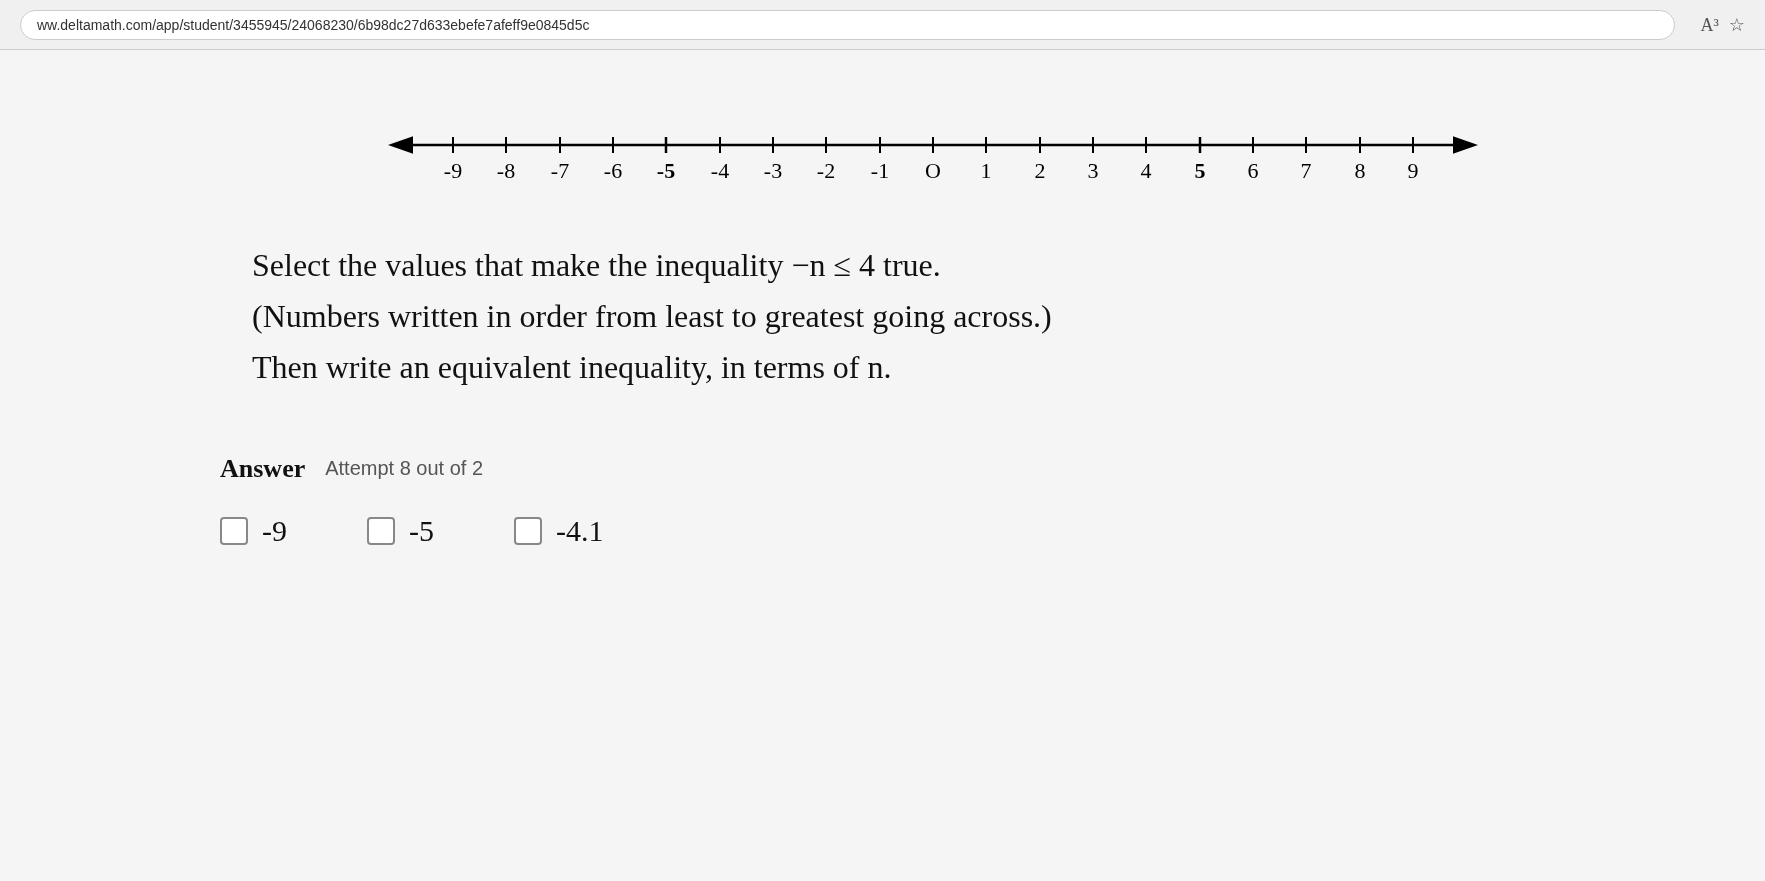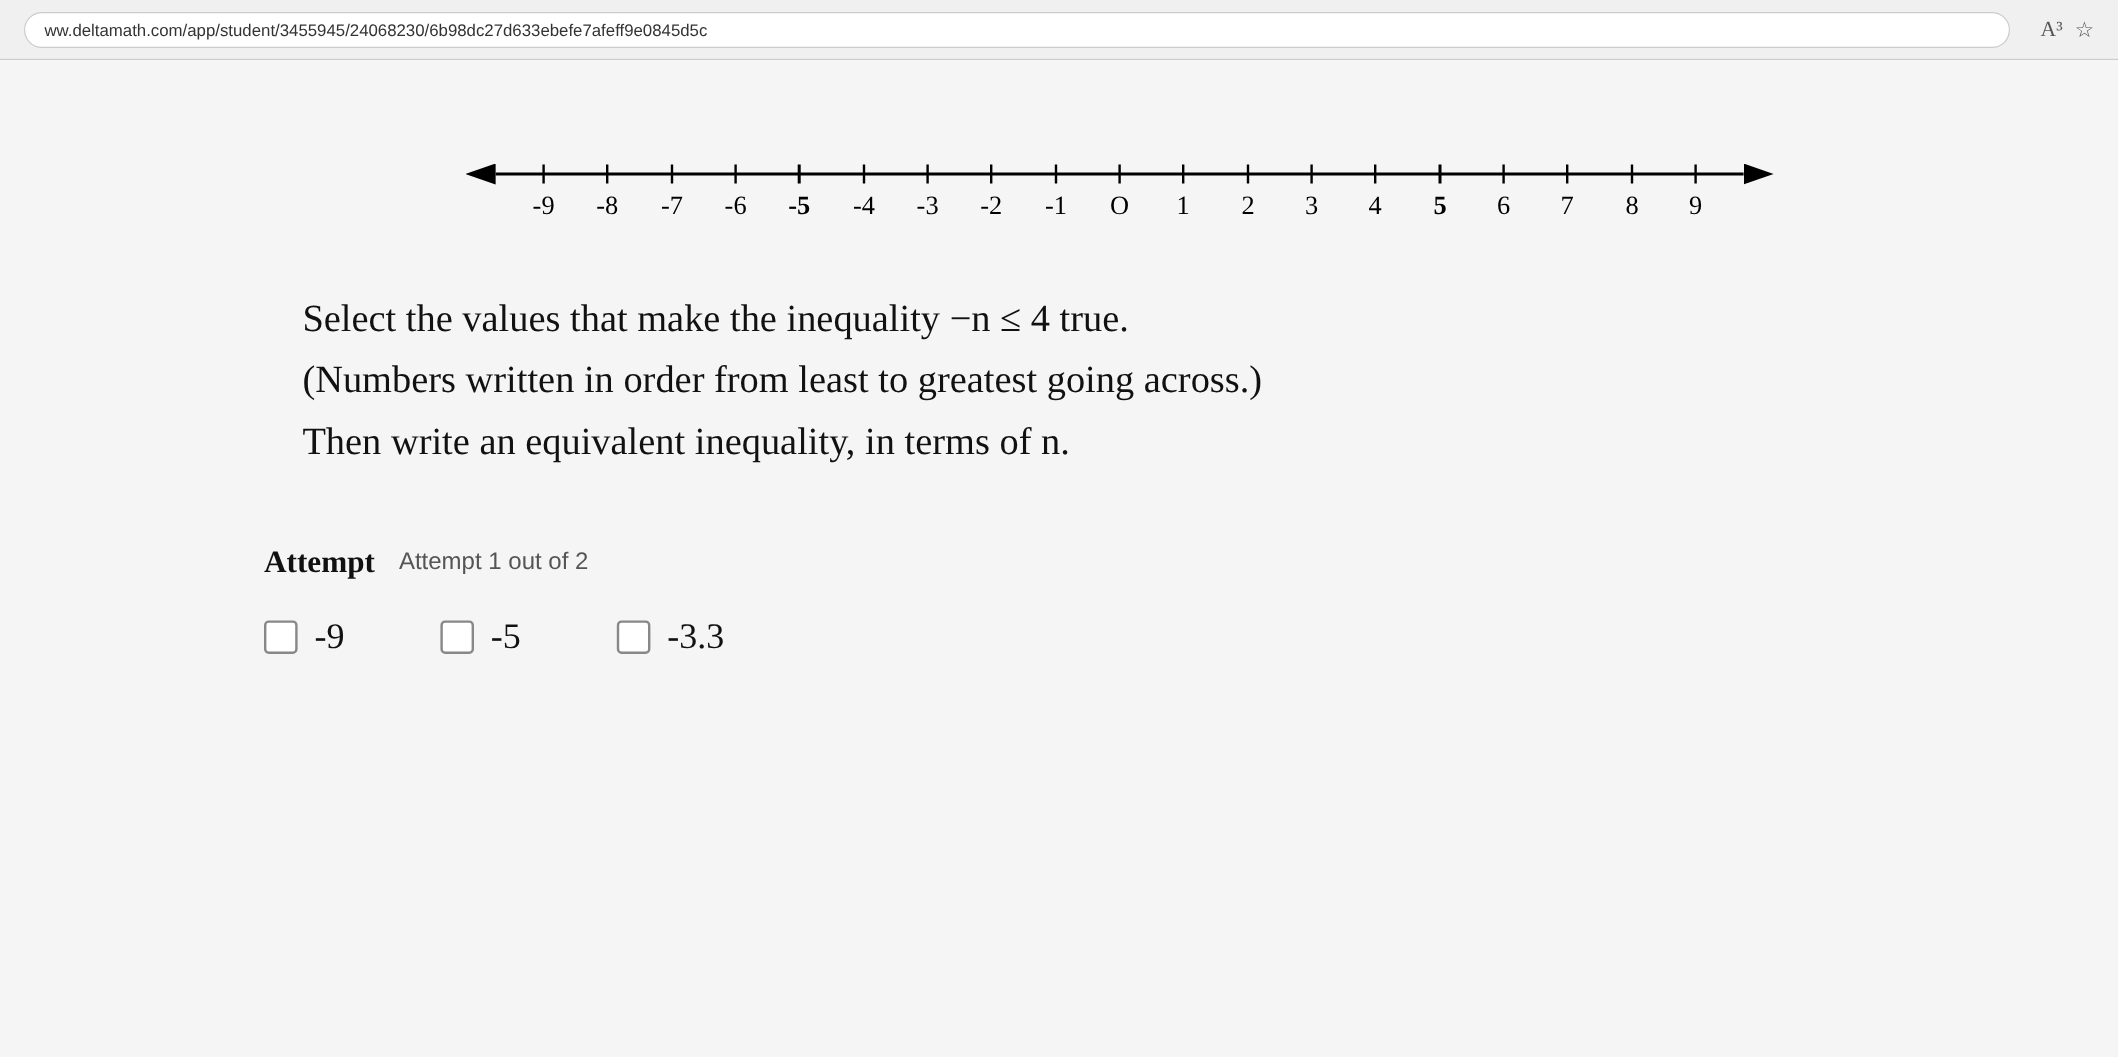--- a/index.html
+++ b/index.html
@@ -29,21 +29,21 @@
       border-radius: 20px;
       padding: 6px 16px;
       font-size: 14px;
       font-family: Arial, sans-serif;
       color: #333;
     }
 
     .browser-icons {
       display: flex;
       gap: 10px;
-      align-items: center;
+      align-items: flex-end;
       font-size: 18px;
       color: #555;
     }
 
     .main-content {
       background: #f5f5f5;
       min-height: 831px;
       padding: 40px 0 40px 100px;
     }
 
@@ -214,33 +214,33 @@
   </div>
 
   <div class="question-text">
     <p>Select the values that make the inequality −n ≤ 4 true.</p>
     <p>(Numbers written in order from least to greatest going across.)</p>
     <p>Then write an equivalent inequality, in terms of n.</p>
   </div>
 
   <div class="answer-section">
     <div class="answer-label-row">
-      <span class="answer-bold">Attempt</span>
-      <span class="attempt-text">Attempt 1 out of 2</span>
+      <span class="answer-bold">Answer</span>
+      <span class="attempt-text">Attempt 8 out of 2</span>
     </div>
 
     <div class="checkboxes-row">
       <div class="checkbox-item">
         <div class="checkbox-box"></div>
         <span class="checkbox-label">-9</span>
       </div>
       <div class="checkbox-item">
         <div class="checkbox-box"></div>
         <span class="checkbox-label">-5</span>
       </div>
       <div class="checkbox-item">
         <div class="checkbox-box"></div>
-        <span class="checkbox-label">-3.3</span>
+        <span class="checkbox-label">-4.1</span>
       </div>
     </div>
   </div>
 
 </div>
 
 </body></html>

